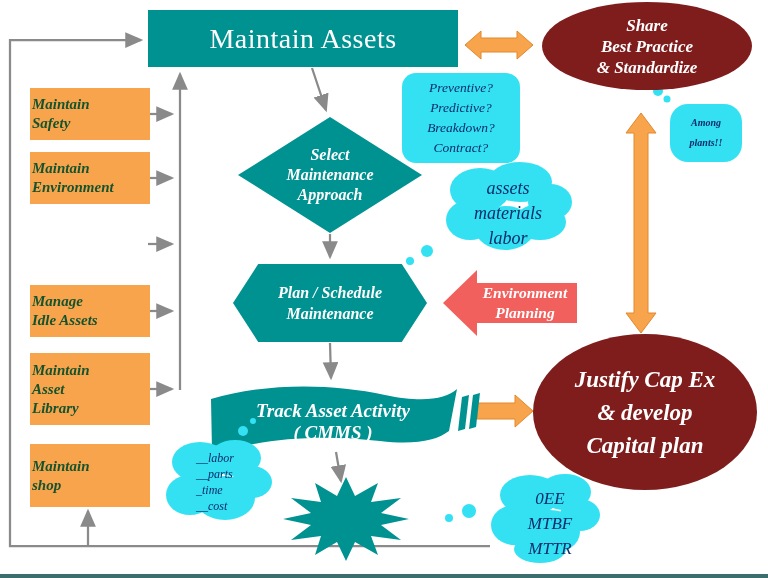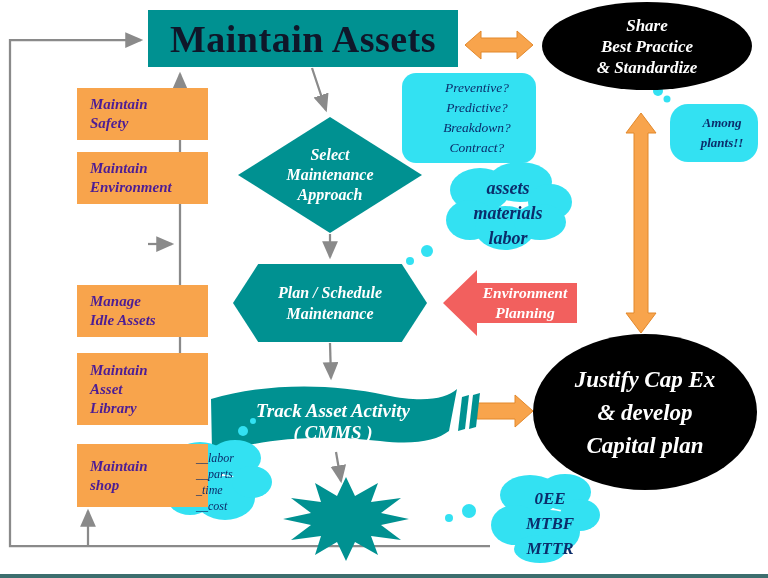--- a/index.html
+++ b/index.html
@@ -2,42 +2,42 @@
 <html><head>
 <meta charset="utf-8">
 <style>
   html,body { margin:0; padding:0; }
   body { font-family:"Liberation Serif", serif; background:#fff; }
   .canvas { position:relative; width:768px; height:578px; background:#ffffff; overflow:hidden; }
   .layer { position:absolute; left:0; top:0; }
   .abs { position:absolute; }
   .pre { white-space:pre-line; }
   .node { display:flex; align-items:center; justify-content:center; text-align:center; }
-  .title-box { left:148px; top:10px; width:310px; height:57px; background:#009191; color:#0f172a;
-               font-size:38px; letter-spacing:.5px;font-weight:bold; }
-  .obox { left:30px; width:118px; background:#F8A44C; color:#4c1d95; font-weight:bold; font-style:italic;
+  .title-box { left:148px; top:10px; width:310px; height:57px; background:#009191; color:#ffffff;
+               font-size:28px; letter-spacing:.5px; }
+  .obox { left:30px; width:118px; background:#F8A44C; color:#14532d; font-weight:bold; font-style:italic;
           font-size:15px; line-height:19px; display:flex; align-items:center; text-align:left;
-          padding-left:13px;margin-left:47px; }
+          padding-left:2px; }
   .teal-shape { background:#009191; color:#fff; font-weight:bold; font-style:italic; }
   .diamond { left:238px; top:117px; width:184px; height:116px;
              clip-path:polygon(50% 0,100% 50%,50% 100%,0 50%); font-size:16px; line-height:20px; }
   .hexagon { left:233px; top:264px; width:194px; height:78px;
              clip-path:polygon(13% 0,87% 0,100% 50%,87% 100%,13% 100%,0 50%); font-size:16px; line-height:21px; }
-  .cyan-box { background:#33E1F2; color:#0B2D6B; font-style:italic;padding-left:16px; }
+  .cyan-box { background:#33E1F2; color:#0B2D6B; font-style:italic; }
   .callout { left:402px; top:73px; width:118px; height:90px; border-radius:14px; font-size:13.5px; line-height:20px; }
   .among { left:670px; top:104px; width:72px; height:58px; border-radius:18px; font-weight:bold;
-           font-size:13px; line-height:20px; }
-  .pink-ellipse { background:#000000; color:#fff; font-style:italic; font-weight:bold; border-radius:50%; }
+           font-size:10px; line-height:20px; }
+  .pink-ellipse { background:#7f1d1d; color:#fff; font-style:italic; font-weight:bold; border-radius:50%; }
   .share { left:542px; top:2px; width:210px; height:88px; font-size:17px; line-height:21px; }
   .justify { left:533px; top:334px; width:224px; height:156px; font-size:23px; line-height:33px; }
   .stext { position:absolute; color:#fff; font-weight:bold; font-style:italic; text-align:center; white-space:pre-line; }
   .wave-text { left:223px; top:400px; width:220px; font-size:19px; line-height:22px; }
   .star-text { left:288px; top:507px; width:116px; font-size:22px; font-weight:400; font-style:normal; }
   .prod-text { left:473px; top:283px; width:104px; font-size:15.5px; line-height:20px; }
-  .cloud-text { position:absolute; color:#0B2D6B; font-style:italic; font-weight:bold; text-align:center; white-space:pre-line; }
+  .cloud-text { position:absolute; color:#0B2D6B; font-style:italic; font-weight:normal; text-align:center; white-space:pre-line; }
   .resources-text { left:450px; top:176px; width:116px; font-size:18px; line-height:25px; }
   .cost-text { left:196px; top:450px; width:80px; font-size:12px; line-height:16px; text-align:left; font-weight:400; }
   .metrics-text { left:500px; top:486px; width:100px; font-size:17px; line-height:25px; }
   .bottom-edge { left:0; top:574px; width:768px; height:4px; background:#3c6e6e; }
 </style>
 </head>
 <body>
 
 <div class="canvas">
 

